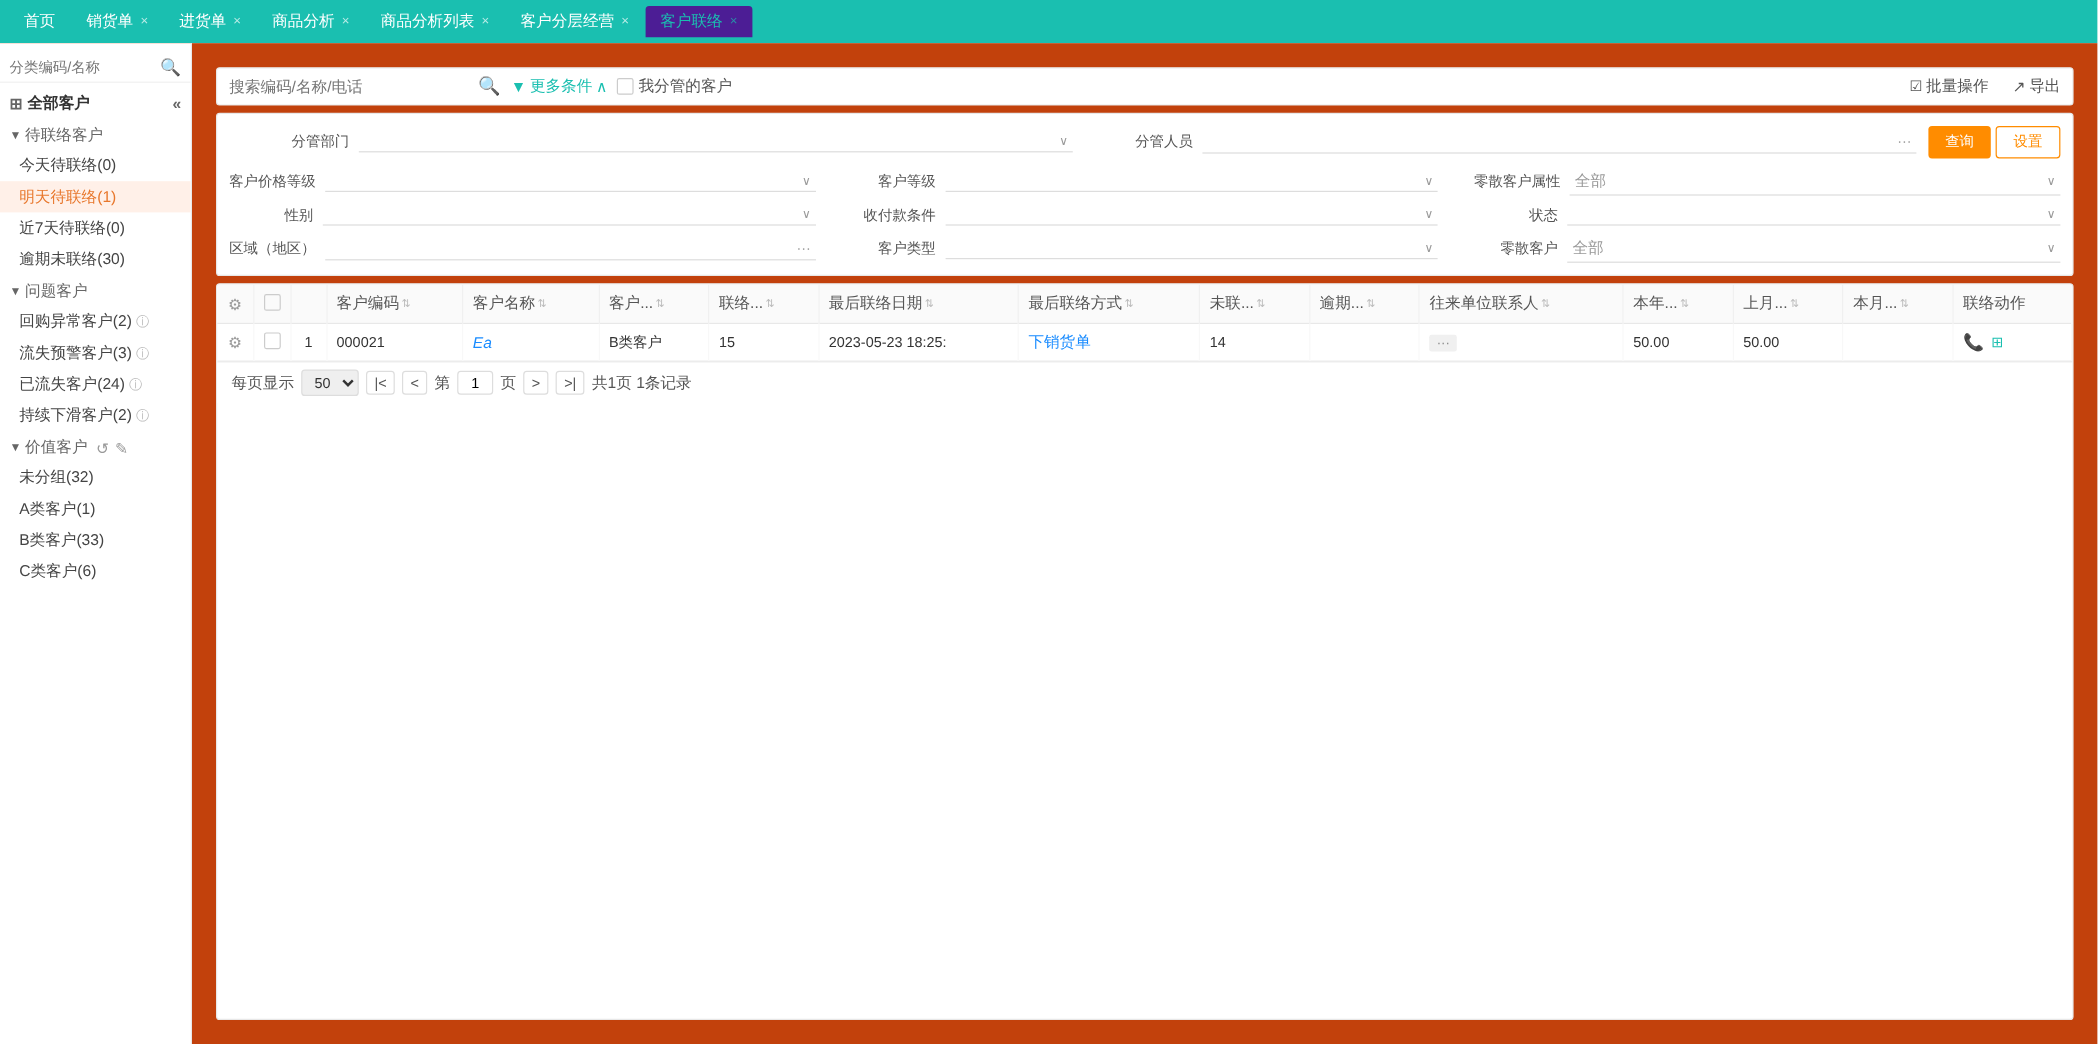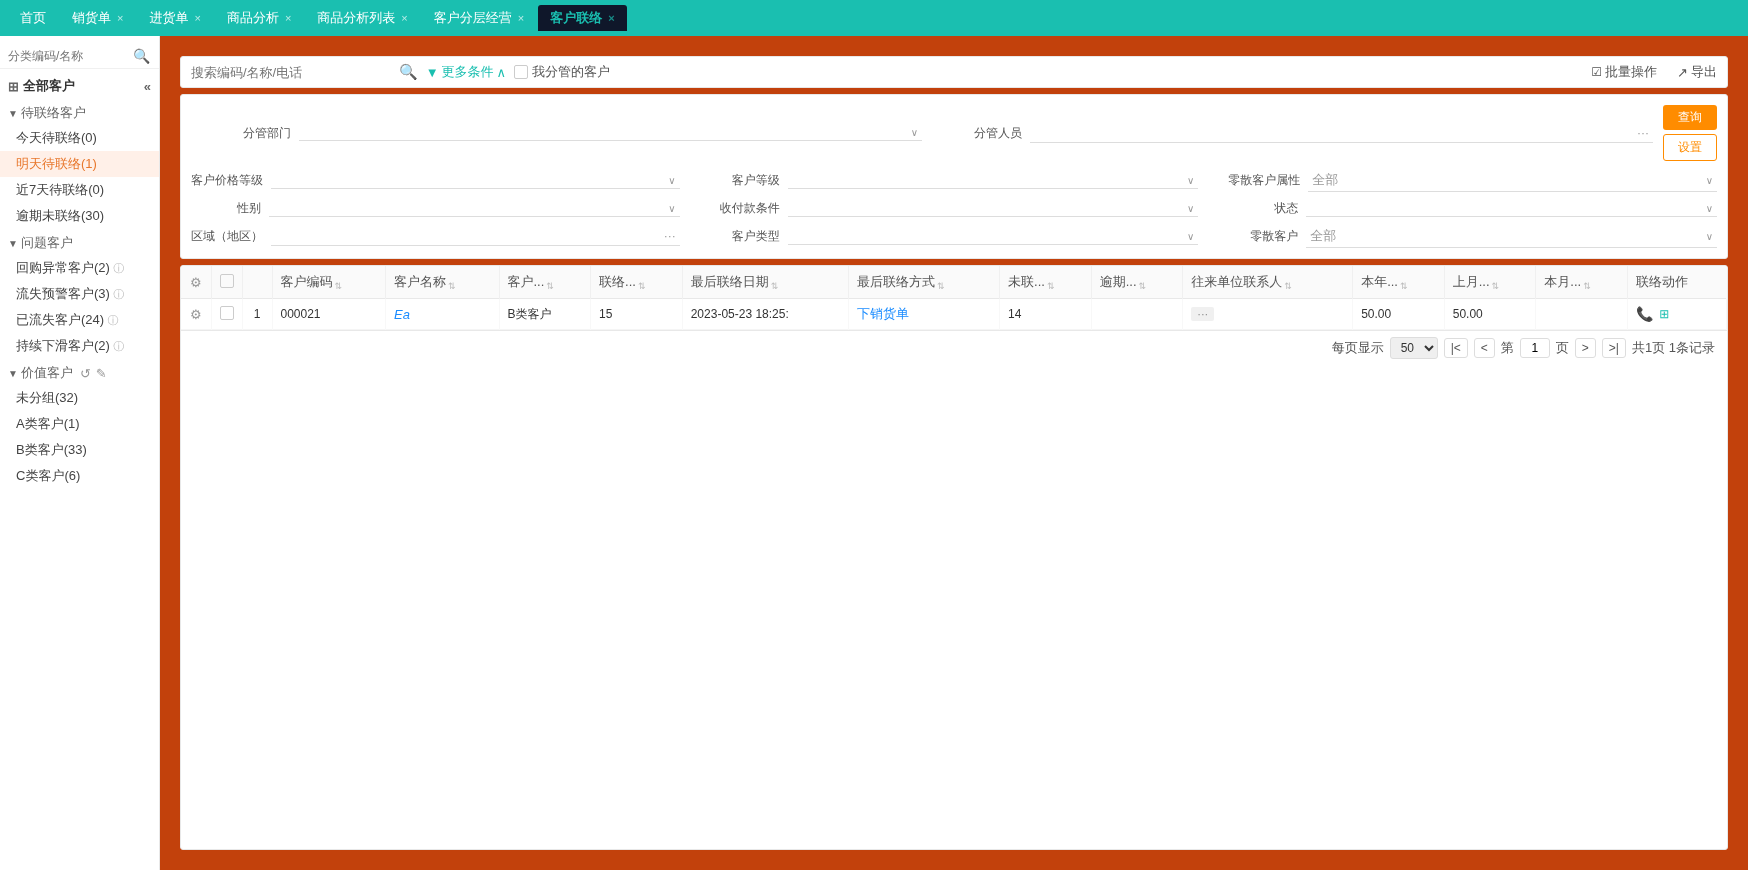--- a/index.html
+++ b/index.html
@@ -18,21 +18,21 @@
       color: #fff;
       padding: 4px 12px;
       border-radius: 3px 3px 0 0;
       cursor: pointer;
       display: flex;
       align-items: center;
       gap: 4px;
       font-size: 13px;
       white-space: nowrap;
     }
-    .nav-item.active { background: #0f172a; color: #1abfb0; font-weight: bold; }
+    .nav-item.active { background: #4c1d95; color: #1abfb0; }
     .nav-item .close-x { font-size: 11px; opacity: 0.7; margin-left: 2px; }
 
     
     .main-layout {
       display: flex;
       height: calc(100vh - 36px);
       background: #c2410c;
     }
 
     
@@ -190,21 +190,20 @@
       cursor: pointer;
       font-size: 12px;
       color: #999;
     }
     .filter-select .chevron { margin-left: auto; color: #999; font-size: 10px; }
     .filter-select .dots { margin-left: auto; color: #999; font-size: 12px; }
     .filter-divider { width: 30px; }
 
     .filter-actions {
       display: flex;
-      flex-direction: column;
       gap: 4px;
       margin-left: 10px;
       align-self: flex-start;
     }
     .btn-query {
       background: #ff8c00;
       color: #fff;
       border: none;
       padding: 4px 14px;
       border-radius: 3px;
@@ -259,28 +258,27 @@
       font-size: 12px;
       white-space: nowrap;
       border-right: 1px solid #f8f8f8;
     }
     .col-idx { width: 30px; text-align: center; }
     .col-check { width: 30px; text-align: center; }
     .col-gear { width: 30px; text-align: center; }
     .col-code { color: #333; }
     .col-name { color: #1a8cff; cursor: pointer; font-style: italic; }
     .link-text { color: #1a8cff; cursor: pointer; }
-    .th-sort { display: flex; align-items: flex-end; gap: 2px; }
+    .th-sort { display: flex; align-items: center; gap: 2px; }
     .sort-icon { color: #bbb; font-size: 9px; }
 
     
     .table-footer {
       display: flex;
       align-items: center;
-      justify-content: flex-end;
       padding: 6px 12px;
       background: #fff;
       border-top: 1px solid #e8e8e8;
       gap: 6px;
       font-size: 12px;
       color: #555;
     }
     .page-size-select {
       border: 1px solid #ddd;
       padding: 2px 6px;

